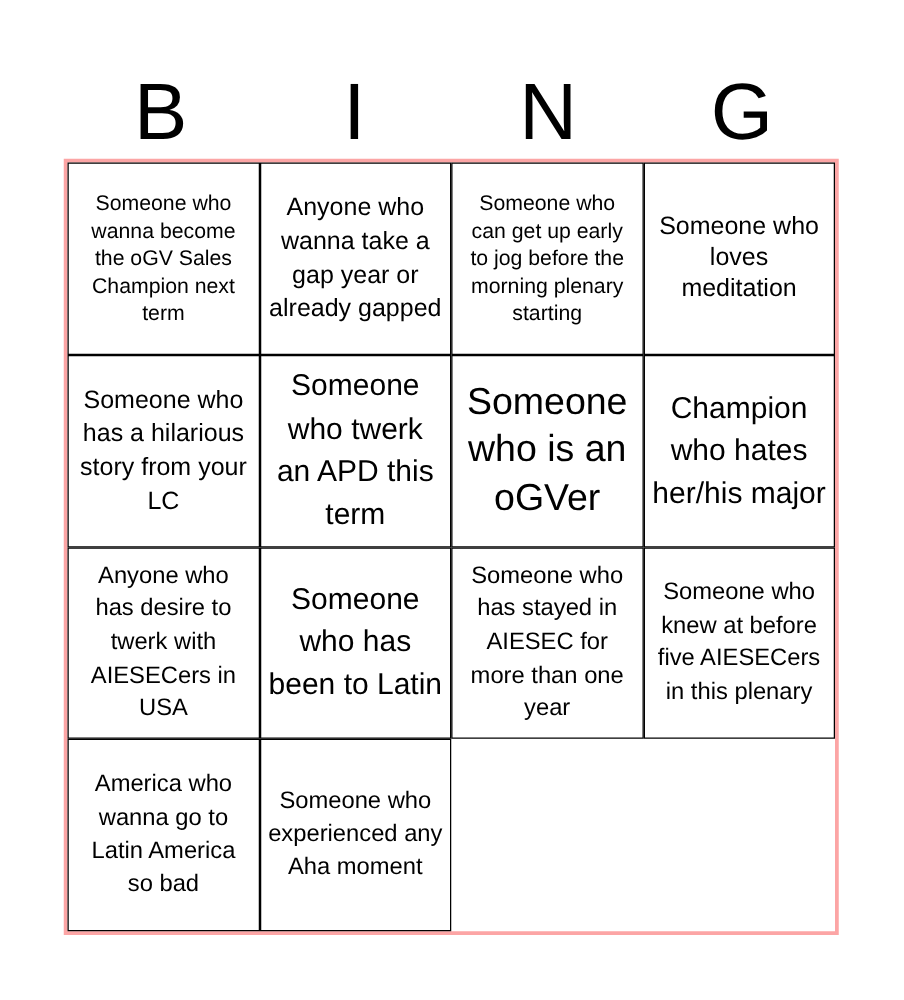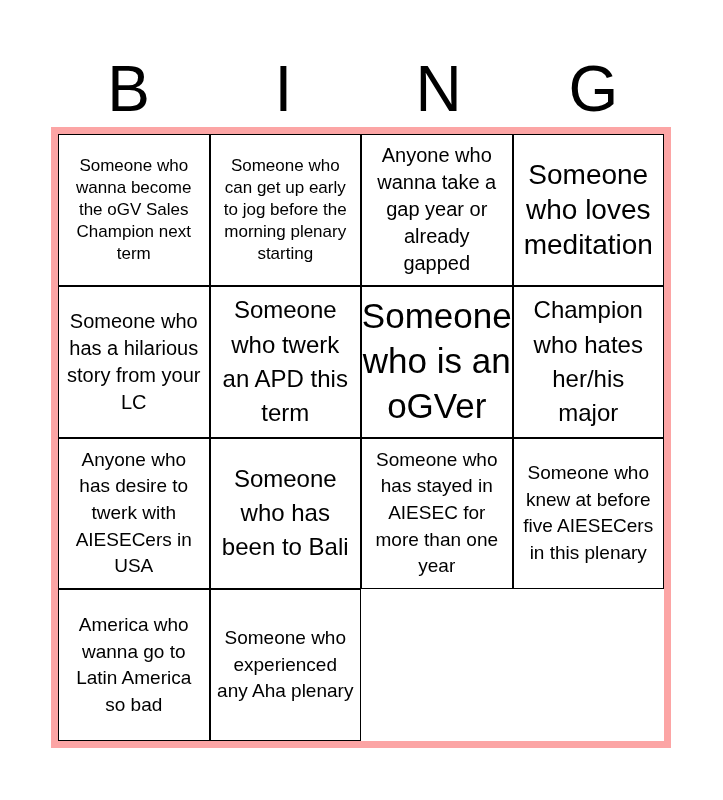--- a/index.html
+++ b/index.html
@@ -32,64 +32,64 @@
     }
     .grid {
       position: absolute;
       left: 51px;
       top: 127px;
       width: 620px;
       height: 621px;
       display: grid;
       grid-template-columns: repeat(4, 1fr);
       grid-template-rows: repeat(4, 1fr);
-      border: 7px solid #fca5a5;
+      border: 3px solid #fca5a5;
       box-sizing: border-box;
     }
     .cell {
       border: 1px solid #000;
       display: flex;
       align-items: center;
       justify-content: center;
       text-align: center;
       padding: 4px 6px;
       box-sizing: border-box;
       overflow: hidden;
     }
     .cell span {
       display: block;
       line-height: 1.15;
     }
     .fs-s  { font-size: 17px; line-height: 1.3 !important; }
     .fs-sm { font-size: 19px; line-height: 1.4 !important; }
     .fs-m  { font-size: 20px; line-height: 1.35 !important; }
     .fs-ml { font-size: 24px; line-height: 1.42 !important; }
-    .fs-l  { font-size: 28px; line-height: 1.25 !important; }
-    .fs-xl { font-size: 35px; line-height: 1.28 !important; }
+    .fs-l  { font-size: 20px; line-height: 1.25 !important; }
+    .fs-xl { font-size: 30px; line-height: 1.28 !important; }
   </style>
 </head>
 <body>
 
 <div class="header">
   <div class="header-letter">B</div>
   <div class="header-letter">I</div>
   <div class="header-letter">N</div>
   <div class="header-letter">G</div>
 </div>
 
 <div class="grid">
 
   <div class="cell">
       <span class="fs-s">Someone who wanna become the oGV Sales Champion next term</span>
     </div>
   <div class="cell">
-      <span class="fs-s">Someone who can get up early to jog before the morning plenary starting</span>
+      <span class="fs-m">Anyone who wanna take a gap year or already gapped</span>
     </div>
   <div class="cell">
-      <span class="fs-m">Anyone who wanna take a gap year or already gapped</span>
+      <span class="fs-s">Someone who can get up early to jog before the morning plenary starting</span>
     </div>
   <div class="cell">
       <span class="fs-l">Someone who loves meditation</span>
     </div>
 
   <div class="cell">
       <span class="fs-m">Someone who has a hilarious story from your LC</span>
     </div>
   <div class="cell">
       <span class="fs-ml">Someone who twerk an APD this term</span>
@@ -98,28 +98,28 @@
       <span class="fs-xl">Someone who is an oGVer</span>
     </div>
   <div class="cell">
       <span class="fs-ml">Champion who hates her/his major</span>
     </div>
 
   <div class="cell">
       <span class="fs-sm">Anyone who has desire to twerk with AIESECers in USA</span>
     </div>
   <div class="cell">
-      <span class="fs-ml">Someone who has been to Bali</span>
+      <span class="fs-ml">Someone who has been to Latin</span>
     </div>
   <div class="cell">
       <span class="fs-sm">Someone who has stayed in AIESEC for more than one year</span>
     </div>
 
   <div class="cell">
       <span class="fs-sm">Someone who knew at before five AIESECers in this plenary</span>
     </div>
   <div class="cell">
       <span class="fs-sm">America who wanna go to Latin America so bad</span>
     </div>
   <div class="cell">
-      <span class="fs-sm">Someone who experienced any Aha plenary</span>
+      <span class="fs-sm">Someone who experienced any Aha moment</span>
     </div>
 </div>
 
 </body></html>

